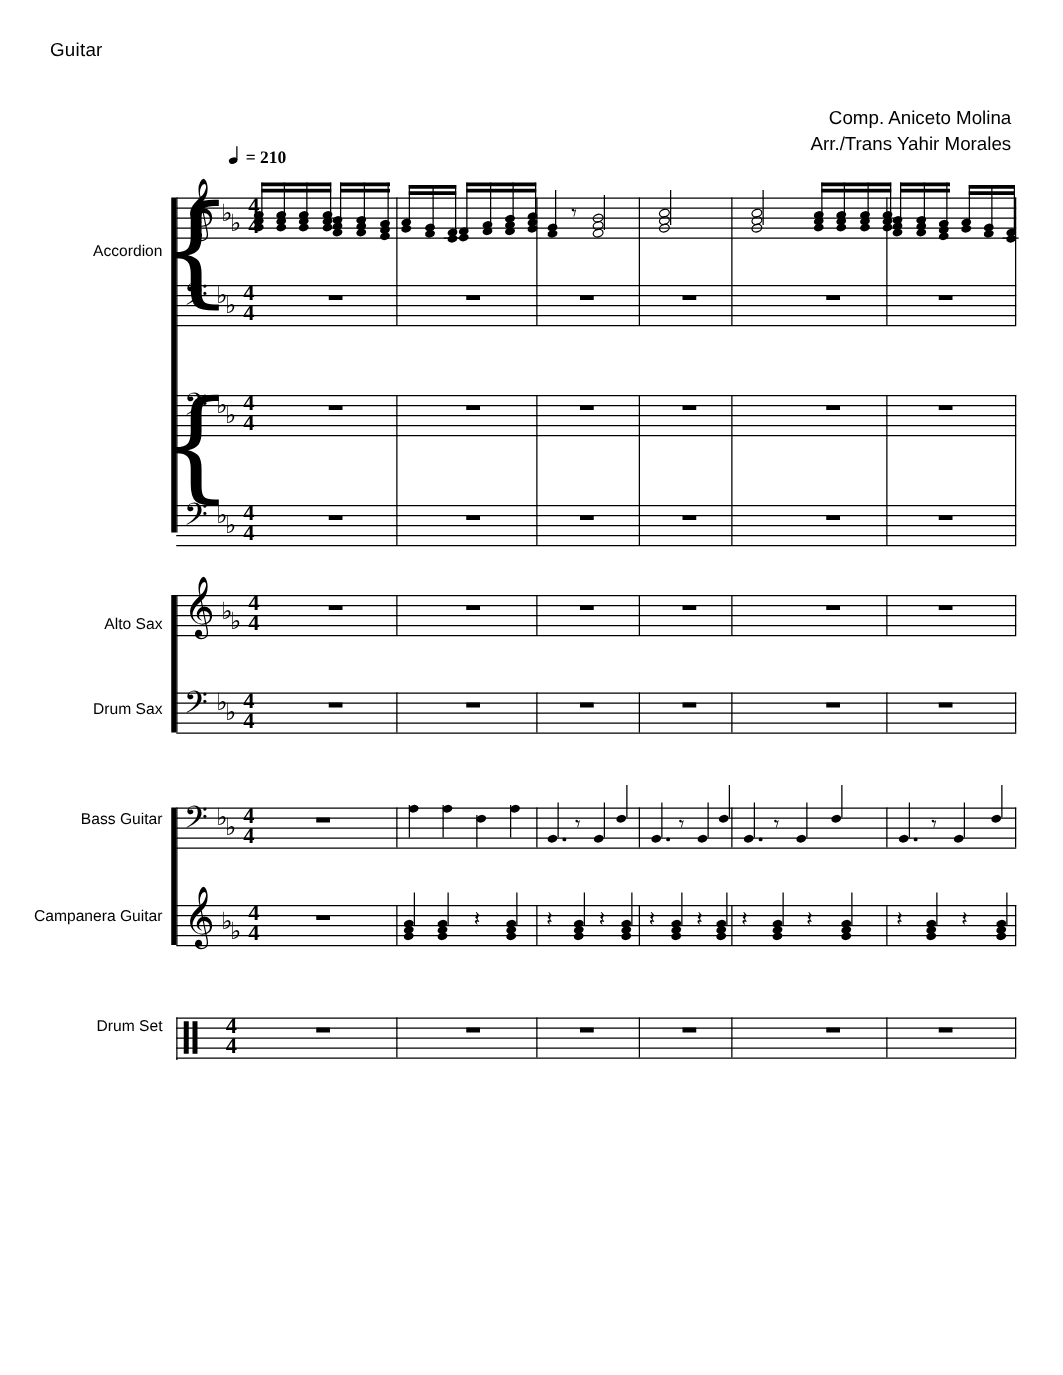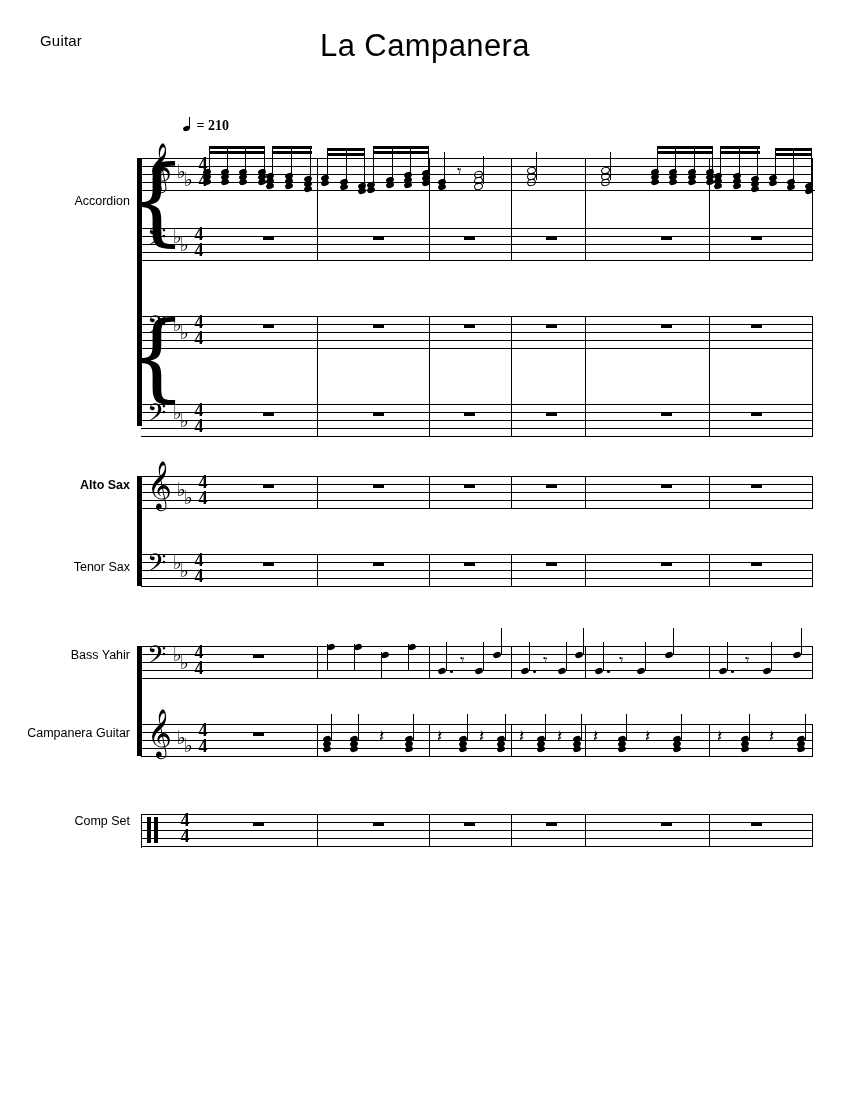--- a/index.html
+++ b/index.html
@@ -241,34 +241,37 @@
     line-height: 1;
     color: #000;
   }
 </style>
 </head>
 <body>
 
 <div class="page">
 
   <div class="score-label">Guitar</div>
-  <div class="title">La Campanera</div>
-
+
+  <div class="composer-block">
+    <div>Comp. Aniceto Molina</div>
+    <div>Arr./Trans Yahir Morales</div>
+  </div>
 
   <div class="tempo">
     <span class="notehead"></span>
     <span>= 210</span>
   </div>
 
   <div class="inst-label" style="left:20px; top:194px; width:110px;">Accordion</div>
-  <div class="inst-label" style="left:20px; top:478px; width:110px;font-weight:bold;">Alto Sax</div>
-  <div class="inst-label" style="left:20px; top:560px; width:110px;">Tenor Sax</div>
-  <div class="inst-label" style="left:20px; top:648px; width:110px;">Bass Yahir</div>
+  <div class="inst-label" style="left:20px; top:492px; width:110px;">Alto Sax</div>
+  <div class="inst-label" style="left:20px; top:560px; width:110px;">Drum Sax</div>
+  <div class="inst-label" style="left:20px; top:648px; width:110px;">Bass Guitar</div>
   <div class="inst-label" style="left:10px; top:726px; width:120px;">Campanera Guitar</div>
-  <div class="inst-label" style="left:20px; top:814px; width:110px;">Comp Set</div>
+  <div class="inst-label" style="left:20px; top:814px; width:110px;">Drum Set</div>
 
   <div class="system" style="left:141px; top:158px; width:672px; height:690px;">
 
     <div class="barline" style="left:0px; top:0px; height:268px;"></div>
     <div class="group-bracket" style="left:-4px; top:0px; height:268px;"></div>
 
     <div class="barline" style="left:0px; top:318px; height:110px;"></div>
     <div class="group-bracket" style="left:-4px; top:318px; height:110px;"></div>
 
     <div class="barline" style="left:0px; top:488px; height:110px;"></div>

